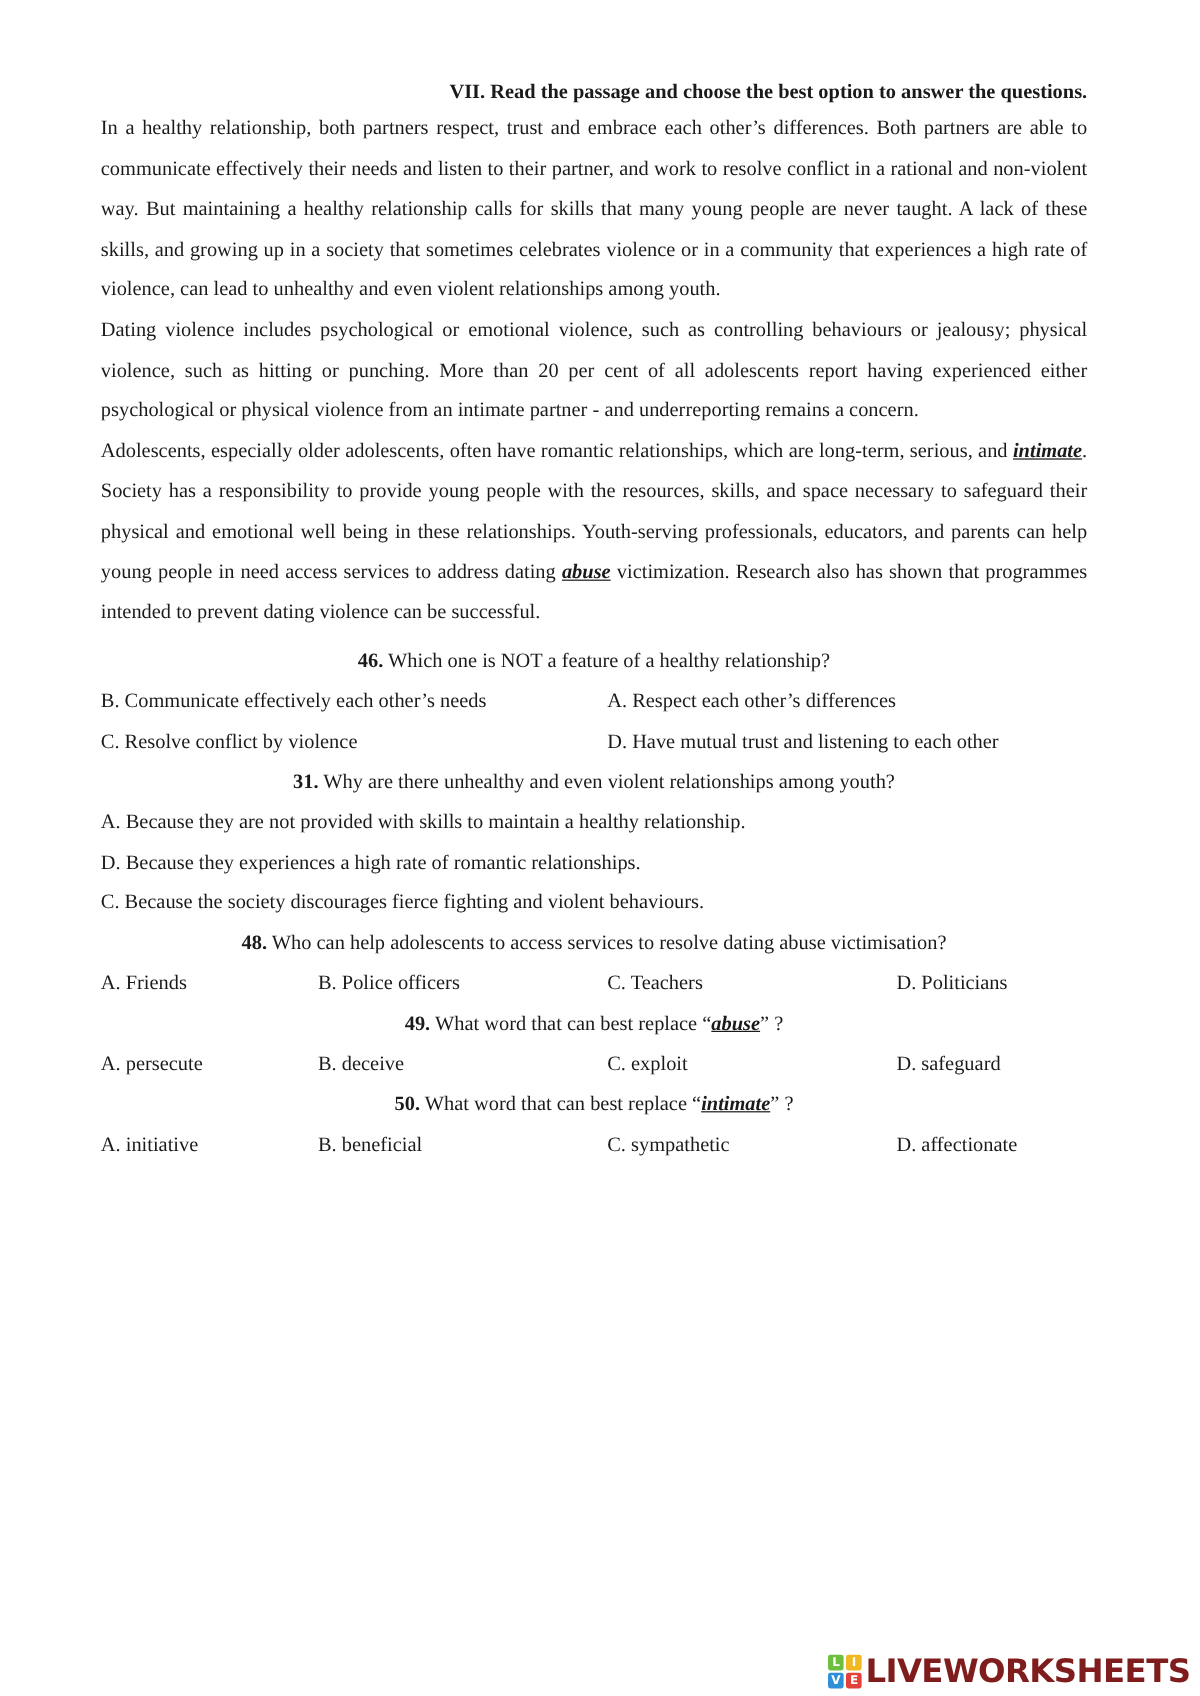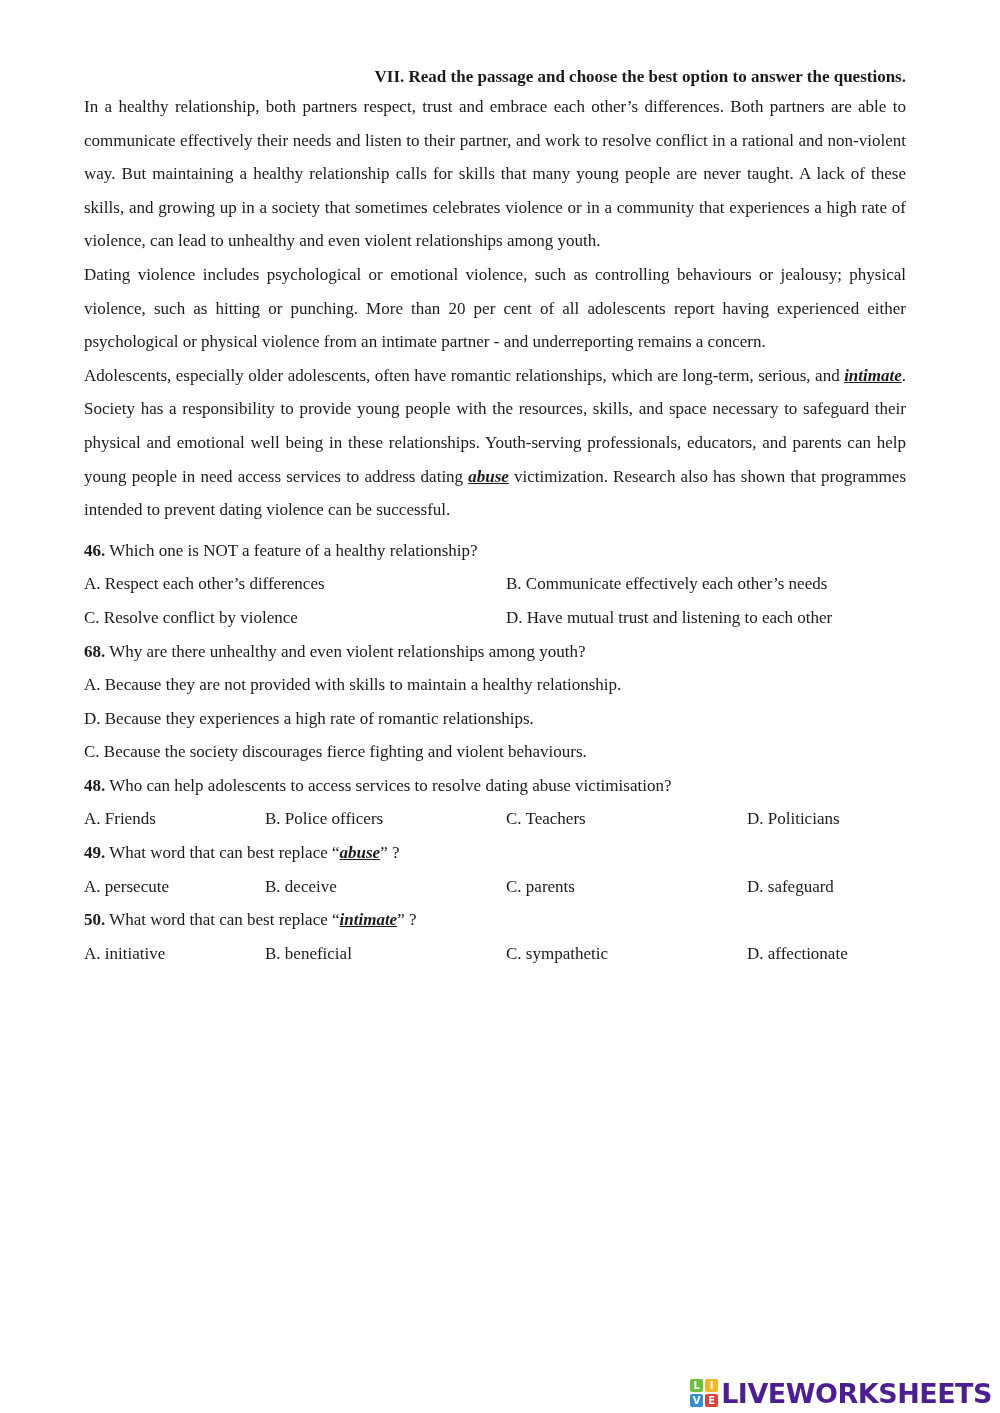--- a/index.html
+++ b/index.html
@@ -3,80 +3,80 @@
   <meta charset="utf-8">
   <style>
     html, body { margin: 0; padding: 0; background: #ffffff; }
     body { width: 1000px; height: 1413px; position: relative; overflow: hidden;
            font-family: "Liberation Serif", "DejaVu Serif", serif; color: #1a1a1a; }
     .page { position: absolute; left: 84px; top: 63px; width: 822px; }
     .heading { font-weight: bold; font-size: 17px; line-height: 27px; margin: 0; text-align: right; }
     .para { font-size: 17px; line-height: 33.6px; text-align: justify; margin: 0; }
     .kw { font-weight: bold; font-style: italic; text-decoration: underline; }
     .questions { margin-top: 7px; }
-    .q { font-size: 17px; line-height: 33.6px; margin: 0; }
+    .q { font-size: 17px; line-height: 33.6px; margin: 0; text-align: center; }
     .qnum { font-weight: bold; }
     .opts2 { display: grid; grid-template-columns: 422px 400px; font-size: 17px; line-height: 33.6px; }
     .opts4 { display: grid; grid-template-columns: 181px 241px 241px 159px; font-size: 17px; line-height: 33.6px; }
     .opt1 { font-size: 17px; line-height: 33.6px; }
     .opt { cursor: pointer; }
     .footer-logo { position: absolute; right: 8px; top: 1376px; height: 34px; display: flex; align-items: center; }
     .logo-grid { display: grid; grid-template-columns: 13px 13px; grid-template-rows: 13px 13px; gap: 2px; margin-right: 3px; }
     .logo-cell { font-family: "DejaVu Sans", sans-serif; font-weight: bold; font-size: 10px; color: #fff;
                  display: flex; align-items: center; justify-content: center; border-radius: 2px; }
     .logo-text { font-family: "DejaVu Sans", sans-serif; font-weight: bold; font-size: 27px;
-                 color: #4c1d95; letter-spacing: -0.5px; }
+                 color: #7f1d1d; letter-spacing: -0.5px; }
   </style>
 </head>
 <body>
 
 <div class="page">
   <p class="heading">VII. Read the passage and choose the best option to answer the questions.</p>
 
   <div>
     <p class="para">In a healthy relationship, both partners respect, trust and embrace each other’s differences. Both partners are able to communicate effectively their needs and listen to their partner, and work to resolve conflict in a rational and non-violent way. But maintaining a healthy relationship calls for skills that many young people are never taught. A lack of these skills, and growing up in a society that sometimes celebrates violence or in a community that experiences a high rate of violence, can lead to unhealthy and even violent relationships among youth.</p>
     <p class="para">Dating violence includes psychological or emotional violence, such as controlling behaviours or jealousy; physical violence, such as hitting or punching. More than 20 per cent of all adolescents report having experienced either psychological or physical violence from an intimate partner - and underreporting remains a concern.</p>
     <p class="para"><span>Adolescents, especially older adolescents, often have romantic relationships, which are long-term, serious, and </span><span class="kw">intimate</span><span>. Society has a responsibility to provide young people with the resources, skills, and space necessary to safeguard their physical and emotional well being in these relationships. Youth-serving professionals, educators, and parents can help young people in need access services to address dating </span><span class="kw">abuse</span><span> victimization. Research also has shown that programmes intended to prevent dating violence can be successful.</span></p>
   </div>
 
   <div class="questions">
 
     <div>
       <p class="q"><span class="qnum">46.</span><span> Which one is NOT a feature of a healthy relationship?</span></p>
       <div class="opts2">
+        <span class="opt">B. Communicate effectively each other’s needs</span>
         <span class="opt">A. Respect each other’s differences</span>
-        <span class="opt">B. Communicate effectively each other’s needs</span>
         <span class="opt">C. Resolve conflict by violence</span>
         <span class="opt">D. Have mutual trust and listening to each other</span>
       </div>
     </div>
 
     <div>
-      <p class="q"><span class="qnum">68.</span><span> Why are there unhealthy and even violent relationships among youth?</span></p>
+      <p class="q"><span class="qnum">31.</span><span> Why are there unhealthy and even violent relationships among youth?</span></p>
       <div class="opt1 opt">A. Because they are not provided with skills to maintain a healthy relationship.</div>
       <div class="opt1 opt">D. Because they experiences a high rate of romantic relationships.</div>
       <div class="opt1 opt">C. Because the society discourages fierce fighting and violent behaviours.</div>
     </div>
 
     <div>
       <p class="q"><span class="qnum">48.</span><span> Who can help adolescents to access services to resolve dating abuse victimisation?</span></p>
       <div class="opts4">
         <span class="opt">A. Friends</span>
         <span class="opt">B. Police officers</span>
         <span class="opt">C. Teachers</span>
         <span class="opt">D. Politicians</span>
       </div>
     </div>
 
     <div>
       <p class="q"><span class="qnum">49.</span><span> What word that can best replace “</span><span class="kw">abuse</span><span>” ?</span></p>
       <div class="opts4">
         <span class="opt">A. persecute</span>
         <span class="opt">B. deceive</span>
-        <span class="opt">C. parents</span>
+        <span class="opt">C. exploit</span>
         <span class="opt">D. safeguard</span>
       </div>
     </div>
 
     <div>
       <p class="q"><span class="qnum">50.</span><span> What word that can best replace “</span><span class="kw">intimate</span><span>” ?</span></p>
       <div class="opts4">
         <span class="opt">A. initiative</span>
         <span class="opt">B. beneficial</span>
         <span class="opt">C. sympathetic</span>

